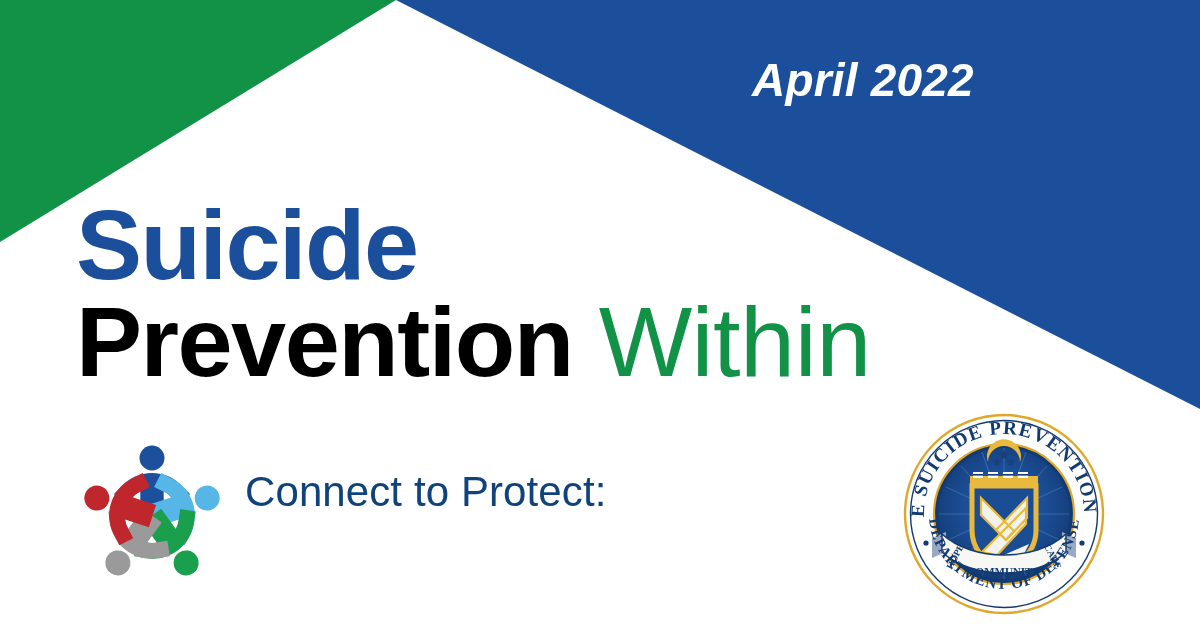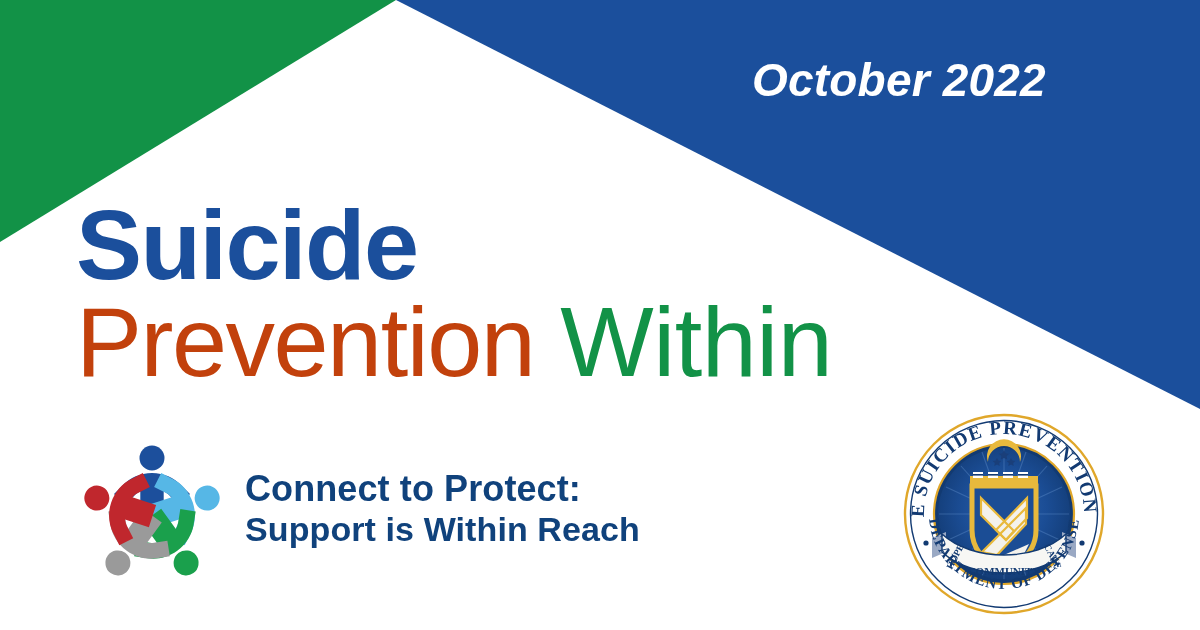--- a/index.html
+++ b/index.html
@@ -47,34 +47,34 @@
     width: 1000px;
   }
   .headline-line {
     white-space: nowrap;
     line-height: 0.98;
     font-size: 99px;
     font-weight: bold;
     letter-spacing: -1.5px;
   }
   .headline-line.l1 { color: #1b4f9c; }
-  .hl-blue  { color: #c2410c; font-weight: normal; }
+  .hl-blue  { color: #000000; font-weight: bold; }
   .hl-green { color: #129247; font-weight: normal; letter-spacing: -0.5px; }
 
   
   .tagline {
     position: absolute;
     left: 245px;
     top: 468px;
     line-height: 1.16;
     color: #10427c;
   }
   .tagline-line1 {
-    font-size: 36px;
-    font-weight: bold;
+    font-size: 42px;
+    font-weight: normal;
     letter-spacing: 0.1px;
     white-space: nowrap;
   }
   .tagline-line2 {
     font-size: 34px;
     font-weight: bold;
     letter-spacing: 0.1px;
     white-space: nowrap;
   }
 
@@ -100,21 +100,21 @@
 <body>
 
 <div id="poster">
 
   <svg class="bg-layer" viewBox="0 0 1200 630" preserveAspectRatio="none" aria-hidden="true">
     <rect x="0" y="0" width="1200" height="630" fill="#ffffff"></rect>
     <polygon points="0,0 396,0 0,242" fill="#129247"></polygon>
     <polygon points="396,0 1200,0 1200,409" fill="#1b4f9c"></polygon>
   </svg>
 
-  <div class="date-text">October 2022</div>
+  <div class="date-text">April 2022</div>
 
   <div class="headline">
     <div class="headline-line l1">Suicide</div>
     <div class="headline-line">
       <span class="hl-blue">Prevention</span><span class="hl-blue"> </span><span class="hl-green">Within</span>
     </div>
   </div>
 
   <svg class="people-icon" viewBox="0 0 160 152" aria-hidden="true">
 
@@ -174,21 +174,20 @@
                c1.6 -1.6 3.6 -3 5.8 -4
                l0 25 l23.4 0 l0 -25
                c2.2 1 4.2 2.4 5.8 4
                l9.5 9.5 l11 -11 l-9.5 -9.5
                C102 40 92 35 80 35 Z" fill="#c0272d"></path>
     </g>
   </svg>
 
   <div class="tagline">
     <div class="tagline-line1">Connect to Protect:</div>
-    <div class="tagline-line2">Support is Within Reach</div>
   </div>
 
   <svg class="seal" viewBox="0 0 204 204">
     <defs>
       <path id="arcTop" d="M 22,102 A 80,80 0 0 1 182,102"></path>
       <path id="arcBottom" d="M 27,102 A 75,75 0 0 0 177,102"></path>
       <radialGradient id="sunburst" cx="50%" cy="46%" r="58%">
         <stop offset="0%" stop-color="#2d63ad"></stop>
         <stop offset="55%" stop-color="#1b4d95"></stop>
         <stop offset="100%" stop-color="#123a72"></stop>

